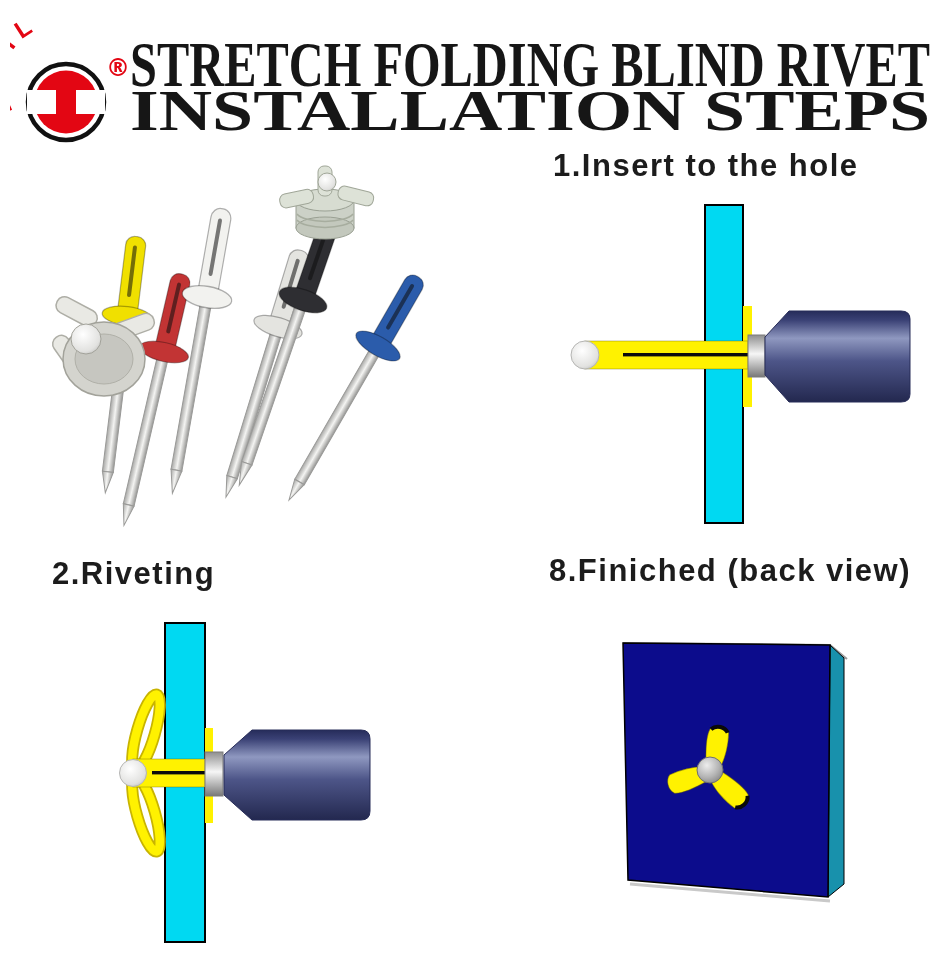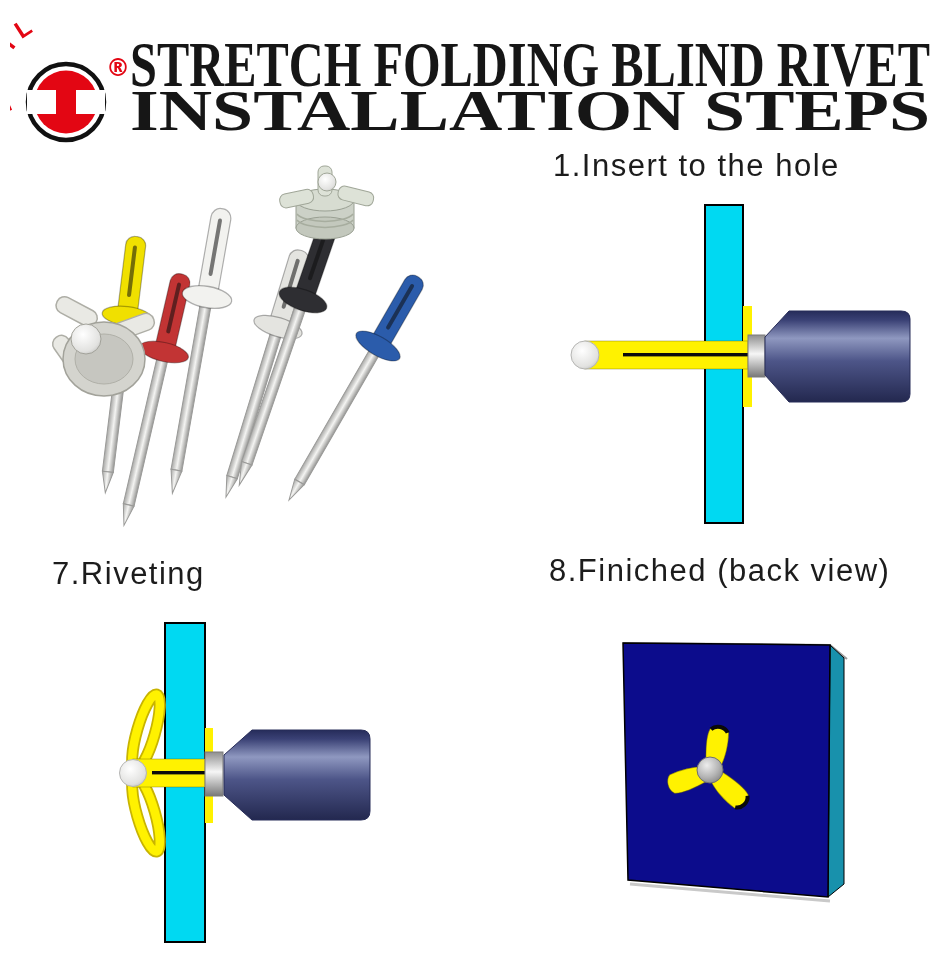--- a/index.html
+++ b/index.html
@@ -7,21 +7,21 @@
         font-family:"Liberation Sans",sans-serif;}
   .abs{position:absolute;}
   
   #logo-svg{left:10px;top:16px;}
   #title-svg{left:126px;top:22px;}
   .title-line{fill:var(--title-black);font-family:"Liberation Serif",serif;font-weight:700;}
   .brand-arc{fill:var(--logo-red);font-family:"Liberation Sans",sans-serif;
              font-weight:700;font-size:24px;letter-spacing:3px;}
   .rmark{fill:var(--logo-red);font-family:"DejaVu Sans",sans-serif;font-weight:700;font-size:24px;}
   
-  .step-label{position:absolute;color:var(--label-black);font-weight:400;
+  .step-label{position:absolute;color:var(--label-black);font-weight:700;
               font-size:31px;letter-spacing:1.5px;white-space:nowrap;}
   #label-step1{left:553px;top:148px;}
   #label-step2{left:52px;top:556px;}
   #label-step4{left:549px;top:553px;}
   
   #photo-svg{left:10px;top:150px;}
   #step1-svg{left:553px;top:195px;}
   #step2-svg{left:58px;top:608px;}
   #step4-svg{left:598px;top:632px;}
   
@@ -137,21 +137,21 @@
       <rect class="yellow" x="190" y="111" width="9" height="101"></rect>
       <rect class="yellow-edge" x="32" y="146" width="163" height="28"></rect>
       <circle cx="32" cy="160" r="14" fill="url(#domeG)" stroke="#b5b5b3" stroke-width="1"></circle>
       <rect class="mandrel-line" x="70" y="158" width="125" height="3.4"></rect>
       <rect class="nose" x="195" y="140" width="17" height="42"></rect>
       <path class="gun-body" d="M212,142 L236,116 L348,116 Q357,116 357,124 L357,199 Q357,207 348,207 L236,207 L212,180 Z"></path>
     </svg>
   </section>
 
   <section>
-    <div id="label-step2" class="step-label">7.Riveting</div>
+    <div id="label-step2" class="step-label">2.Riveting</div>
 
     <svg id="step2-svg" class="abs" width="390" height="348" viewBox="0 0 390 348">
       <rect class="cyan-panel" x="107" y="15" width="40" height="319"></rect>
       <rect class="yellow" x="147" y="120" width="8" height="95"></rect>
 
       <g>
         <ellipse cx="88" cy="124" rx="9" ry="39" transform="rotate(16 88 124)" fill="none" stroke="#c8b400" stroke-width="12"></ellipse>
         <ellipse cx="88" cy="124" rx="9" ry="39" transform="rotate(16 88 124)" fill="none" stroke="var(--rivet-yellow)" stroke-width="8.5"></ellipse>
         <ellipse cx="88" cy="206" rx="9" ry="39" transform="rotate(-16 88 206)" fill="none" stroke="#c8b400" stroke-width="12"></ellipse>
         <ellipse cx="88" cy="206" rx="9" ry="39" transform="rotate(-16 88 206)" fill="none" stroke="var(--rivet-yellow)" stroke-width="8.5"></ellipse>

